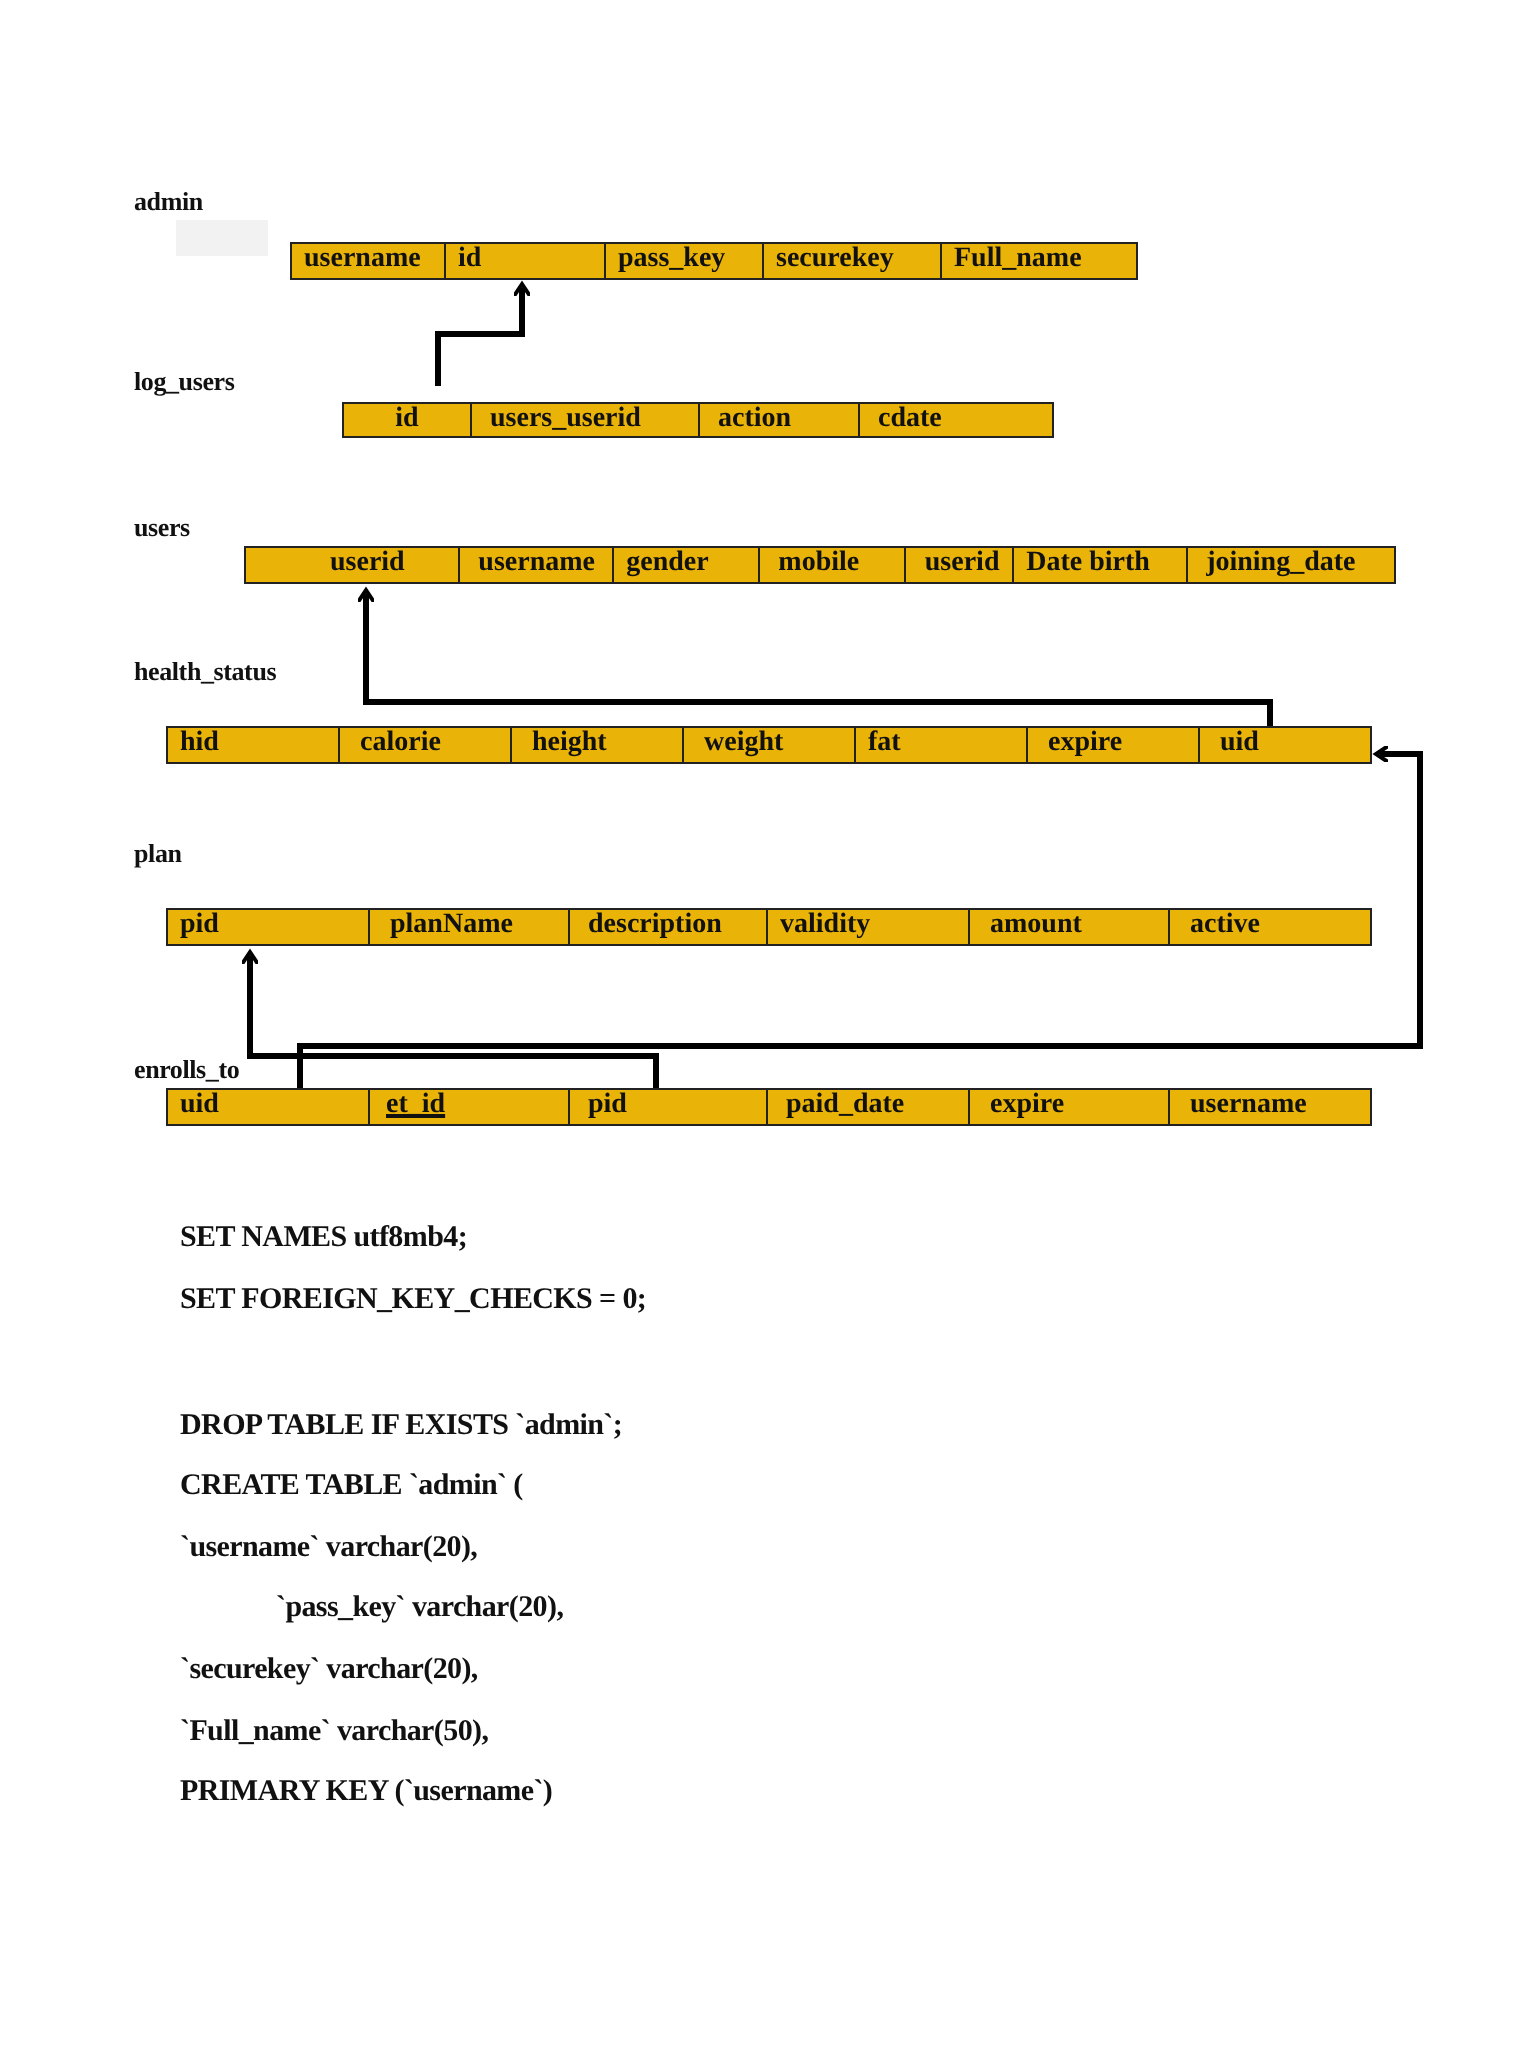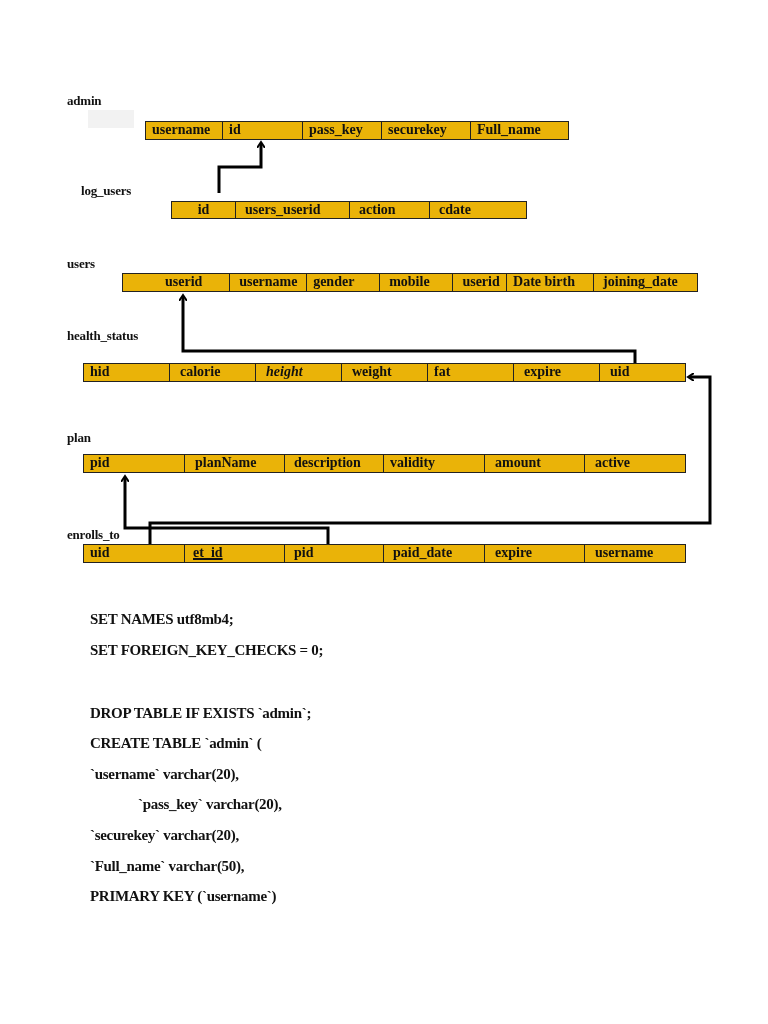--- a/index.html
+++ b/index.html
@@ -22,21 +22,21 @@
 <div class="label" style="left:67px;top:93px;">admin</div>
 <div class="ghost"></div>
 <div class="tbl" style="left:145px;top:121px;width:424px;height:19px;">
   <div class="cell" style="width:77px;">username</div>
   <div class="cell" style="width:80px;">id</div>
   <div class="cell" style="width:79px;">pass_key</div>
   <div class="cell" style="width:89px;">securekey</div>
   <div class="cell" style="width:97px;">Full_name</div>
 </div>
 
-<div class="label" style="left:81px;top:183px;">log_users</div>
+<div class="label" style="left:67px;top:183px;">log_users</div>
 <div class="tbl" style="left:171px;top:201px;width:356px;height:18px;">
   <div class="cell center" style="width:64px;">id</div>
   <div class="cell" style="width:114px;padding-left:9px;">users_userid</div>
   <div class="cell" style="width:80px;padding-left:9px;">action</div>
   <div class="cell" style="width:96px;padding-left:9px;">cdate</div>
 </div>
 
 <div class="label" style="left:67px;top:256px;">users</div>
 <div class="tbl" style="left:122px;top:273px;width:576px;height:19px;padding-left:36px;">
   <div class="cell" style="width:76px;">userid</div>
@@ -45,28 +45,28 @@
   <div class="cell" style="width:78px;padding-left:9px;">mobile</div>
   <div class="cell" style="width:57px;padding-left:9px;">userid</div>
   <div class="cell" style="width:93px;">Date birth</div>
   <div class="cell" style="width:110px;padding-left:9px;">joining_date</div>
 </div>
 
 <div class="label" style="left:67px;top:328px;">health_status</div>
 <div class="tbl" style="left:83px;top:363px;width:603px;height:19px;">
   <div class="cell" style="width:86px;">hid</div>
   <div class="cell" style="width:86px;padding-left:10px;">calorie</div>
-  <div class="cell" style="width:86px;padding-left:10px;font-style:italic;">height</div>
+  <div class="cell" style="width:86px;padding-left:10px;">height</div>
   <div class="cell" style="width:86px;padding-left:10px;">weight</div>
   <div class="cell" style="width:86px;">fat</div>
   <div class="cell" style="width:86px;padding-left:10px;">expire</div>
   <div class="cell" style="width:85px;padding-left:10px;">uid</div>
 </div>
 
-<div class="label" style="left:67px;top:430px;">plan</div>
+<div class="label" style="left:67px;top:419px;">plan</div>
 <div class="tbl" style="left:83px;top:454px;width:603px;height:19px;">
   <div class="cell" style="width:101px;">pid</div>
   <div class="cell" style="width:100px;padding-left:10px;">planName</div>
   <div class="cell" style="width:99px;padding-left:9px;">description</div>
   <div class="cell" style="width:101px;">validity</div>
   <div class="cell" style="width:100px;padding-left:10px;">amount</div>
   <div class="cell" style="width:100px;padding-left:10px;">active</div>
 </div>
 
 <div class="label" style="left:67px;top:527px;">enrolls_to</div>

